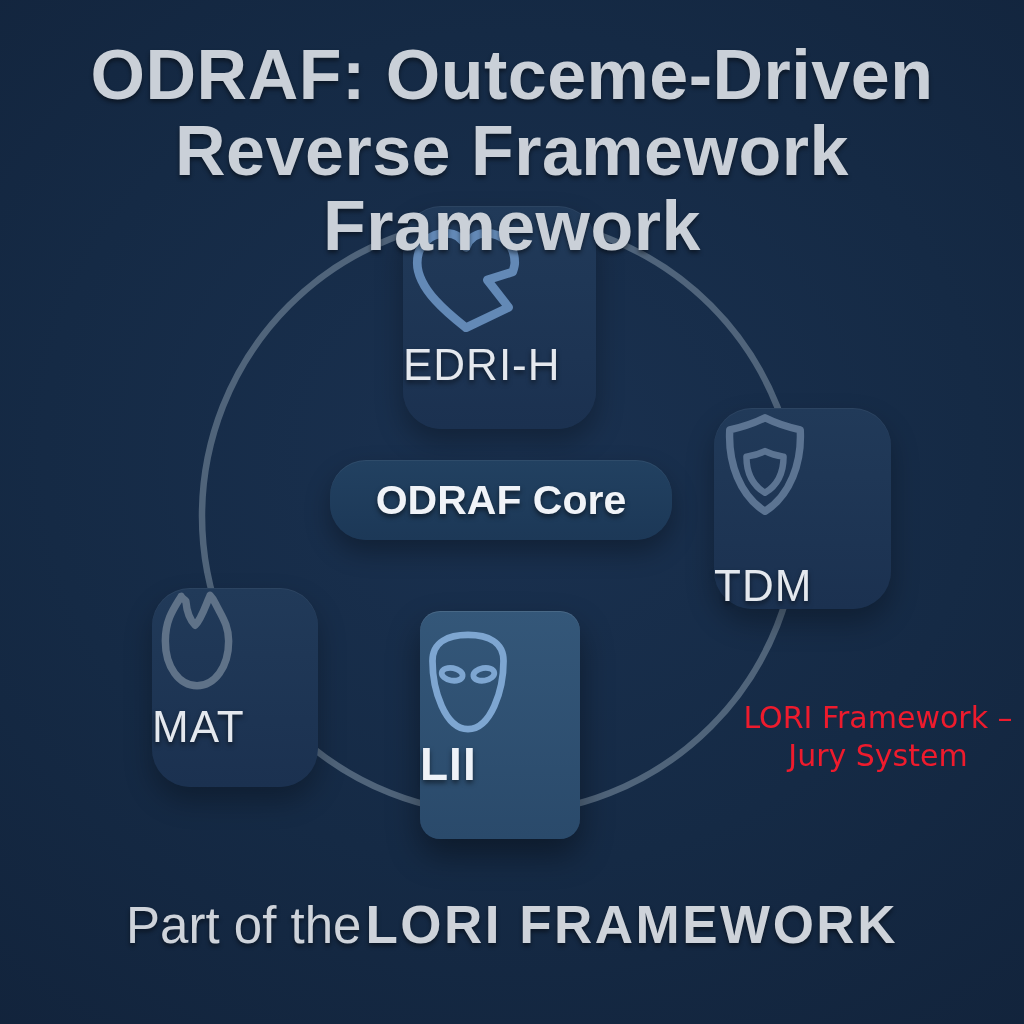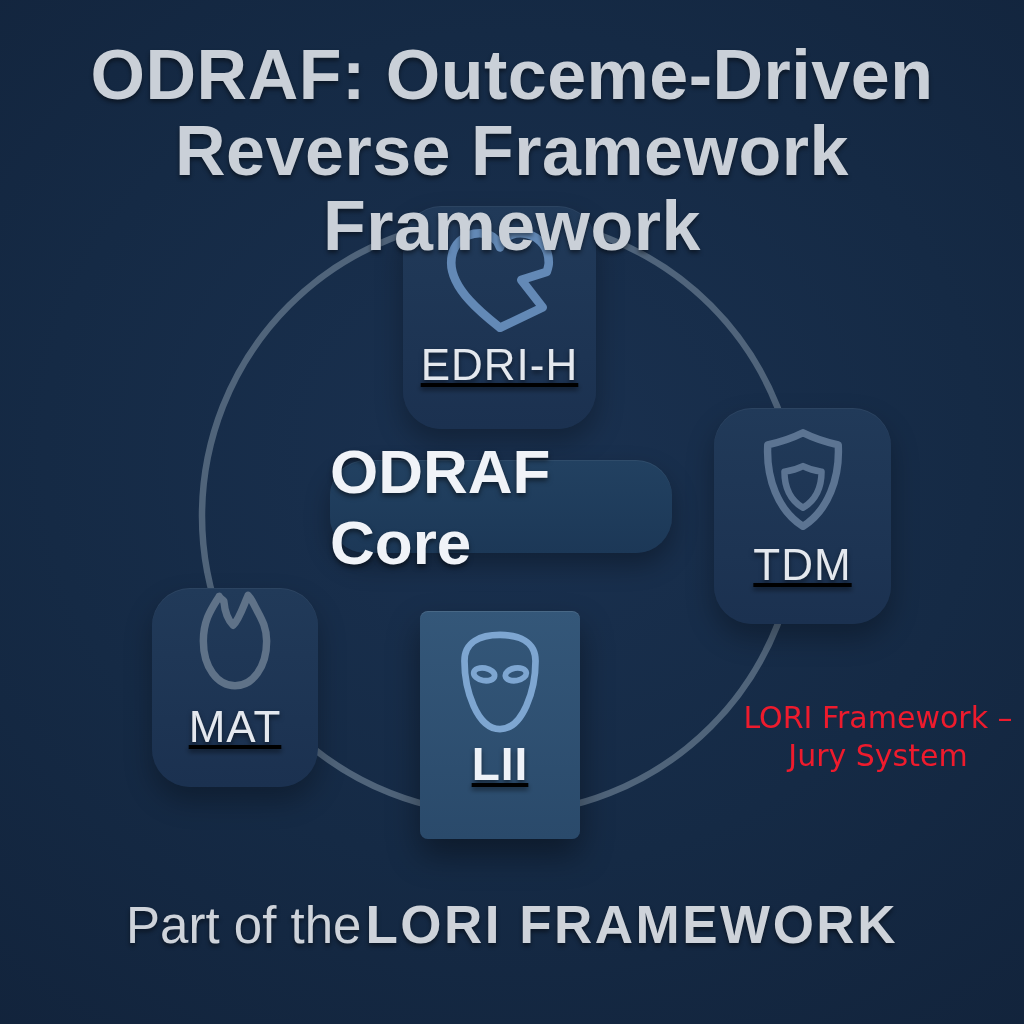--- a/index.html
+++ b/index.html
@@ -15,53 +15,52 @@
   .title{
     position:absolute;top:38px;left:0;width:100%;
     text-align:center;z-index:2;
     font-size:70px;font-weight:700;line-height:1.08;letter-spacing:.5px;
     color:#cad0d8;
     text-shadow:0 3px 4px rgba(0,0,0,.45);
   }
 
   .card{
     position:absolute;z-index:1;
-    display:flex;flex-direction:column;align-items:center;justify-content:flex-start;
+    display:flex;flex-direction:column;justify-content:flex-start;
     background:linear-gradient(180deg,#213a59 0%, #1b3150 100%);
     border-radius:38px;
     box-shadow:0 14px 28px rgba(0,0,0,.28), inset 0 1px 0 rgba(255,255,255,.05);
-    text-decoration:underline;
   }
   .card .icon{flex:0 0 auto;}
   .card .label{
     font-size:44px;font-weight:500;letter-spacing:1px;
     color:#e4e8ee;text-shadow:0 3px 5px rgba(0,0,0,.5);
   }
 
   .card-edrih{left:403px;top:206px;width:193px;height:205px;padding-top:18px;}
-  .card-tdm  {left:714px;top:408px;width:177px;height:200px;padding-top:16px;}
+  .card-tdm  {left:714px;top:408px;width:177px;height:200px;padding-top:1px;gap:36px;}
   .card-mat  {left:152px;top:588px;width:166px;height:199px;}
   .card-lii  {
-    left:420px;top:611px;width:160px;height:212px;padding-top:16px;border-radius:8px;
+    left:420px;top:611px;width:160px;height:212px;padding-top:16px;border-radius:20px;
     background:linear-gradient(180deg,#345779 0%, #2a4a6b 100%);
     box-shadow:0 16px 32px rgba(0,0,0,.38), inset 0 1px 0 rgba(255,255,255,.10);
   }
   .card-lii .label{color:#eef2f8;font-weight:600;font-size:46px;}
   .card-edrih .label{margin-top:2px;}
   .card-tdm .label{margin-top:4px;}
   .card-mat .label{margin-top:6px;}
 
   .core{
     position:absolute;z-index:1;
-    left:330px;top:460px;width:342px;height:93px;
+    left:330px;top:460px;width:342px;height:80px;
     display:flex;align-items:center;justify-content:center;
     background:linear-gradient(180deg,#224161 0%, #1c3857 100%);
     border-radius:36px;
     box-shadow:0 12px 26px rgba(0,0,0,.3), inset 0 1px 0 rgba(255,255,255,.06);
-    font-size:62px;font-weight:600;color:#f0f3f8;
+    font-size:41px;font-weight:600;color:#f0f3f8;
     text-shadow:0 3px 5px rgba(0,0,0,.5);
   }
 
   .annotation{
     position:absolute;z-index:2;
     left:726px;top:699px;width:304px;
     text-align:center;
     font-family:"DejaVu Sans", sans-serif;
     font-size:30px;line-height:1.25;font-weight:400;
     color:#ee1b2d;

